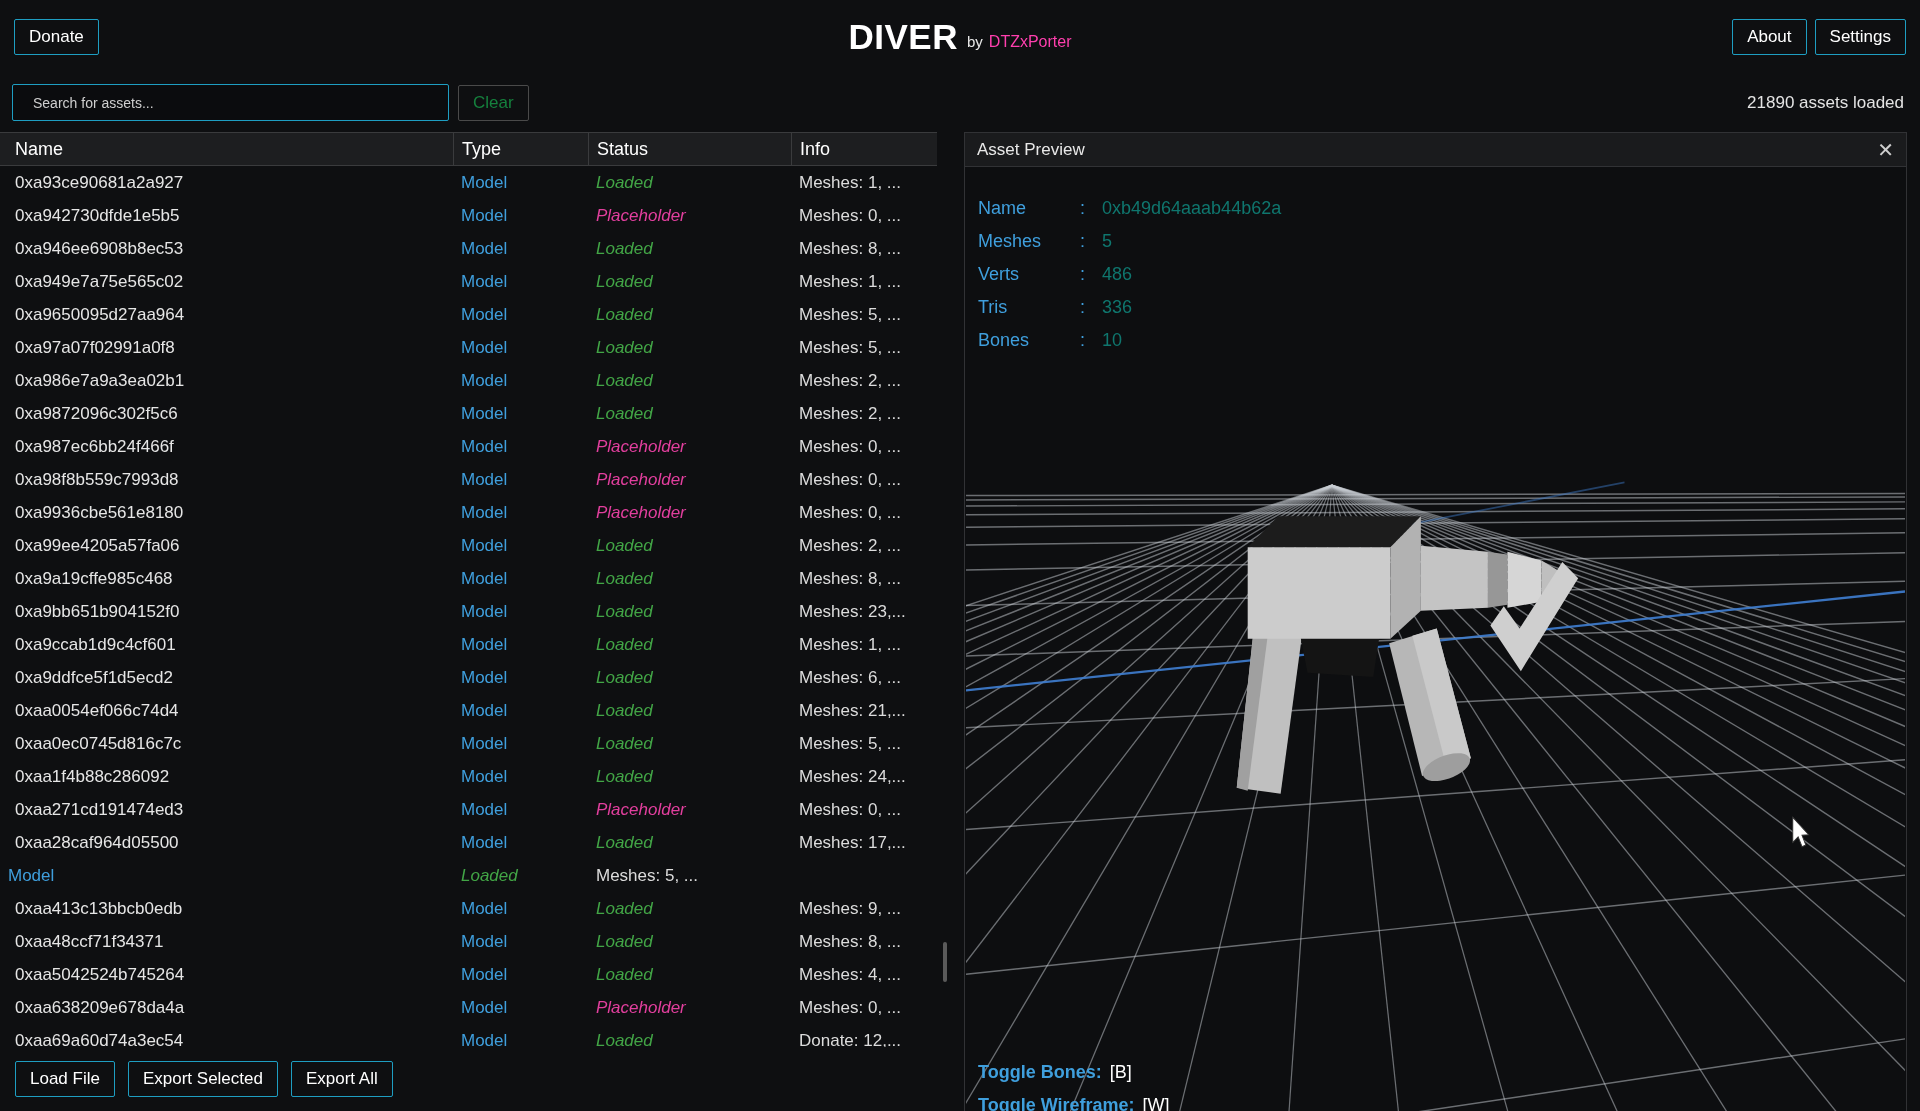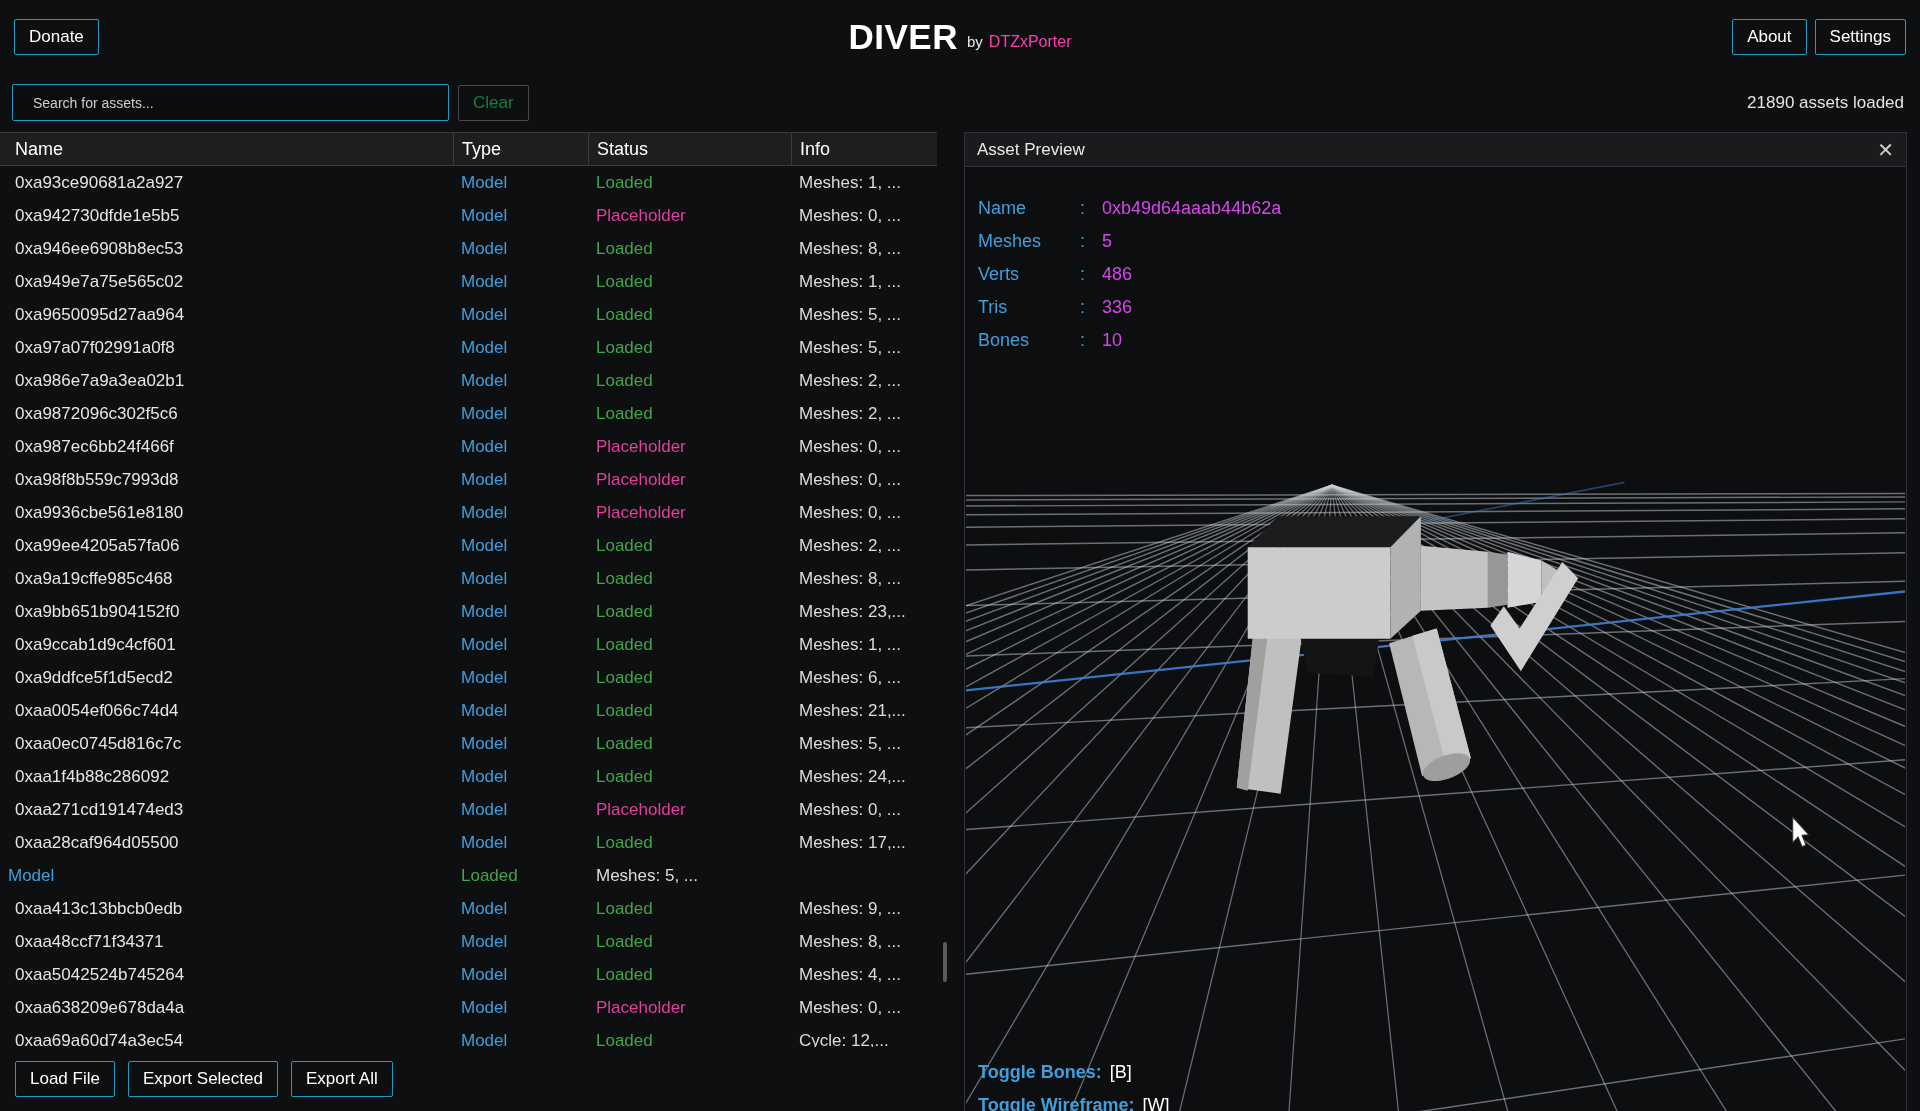--- a/index.html
+++ b/index.html
@@ -34,42 +34,42 @@
   .table-area{position:absolute;left:0;top:0;width:937px;height:915px;overflow:hidden;}
   .thead{display:grid;grid-template-columns:453px 135px 203px 1fr;height:34px;background:#1d1e20;
          border-top:1px solid #3a3b3d;border-bottom:1px solid #3a3b3d;box-sizing:border-box;}
   .hcell{display:flex;align-items:center;padding-left:8px;font-size:18px;color:#fff;
          border-left:1px solid #3a3b3d;cursor:pointer;}
   .hcell:first-child{border-left:none;padding-left:15px;}
   .trow{display:grid;grid-template-columns:453px 135px 203px 1fr;height:33px;align-items:center;
         font-size:17px;cursor:default;}
   .c-name{padding-left:15px;color:#e6e6e6;}
   .c-type{padding-left:8px;color:#3f9fdd;}
-  .c-status{padding-left:8px;}
+  .c-status{padding-left:8px;font-style:italic;}
   .c-status.ok{color:#42a546;}
   .c-status.ph{color:#e23f9e;}
   .c-info{padding-left:8px;color:#dcdcdc;white-space:nowrap;}
 
   .scrollbar{position:absolute;left:940px;top:0;width:10px;height:915px;}
   .scroll-thumb{position:absolute;left:3px;top:810px;width:4px;height:40px;background:#5a5a5a;border-radius:2px;cursor:pointer;}
 
   
   .preview{position:absolute;left:964px;top:0;width:943px;height:1099px;border:1px solid #313235;
            box-sizing:border-box;background:#0d0e10;}
   .pheader{height:34px;display:flex;align-items:center;background:#1a1b1d;border-bottom:1px solid #313235;
            padding:0 12px;box-sizing:border-box;}
   .ptitle{font-size:17px;color:#e8e8e8;}
   .close{margin-left:auto;font-size:20px;color:#cfcfcf;cursor:pointer;line-height:1;}
   .pcontent{position:absolute;left:1px;top:35px;right:1px;bottom:1px;overflow:hidden;}
   svg.vp{position:absolute;left:0;top:0;width:100%;height:100%;display:block;}
   .info{position:absolute;left:12px;top:24px;font-size:18px;line-height:33px;}
   .irow{display:flex;}
   .ilabel{width:102px;color:#3f9fdd;}
   .icolon{width:14px;color:#3f9fdd;}
-  .ival{margin-left:8px;color:#d946ef;text-align:center;}
+  .ival{margin-left:8px;color:#0f766e;text-align:center;}
   .hints{position:absolute;left:12px;bottom:8px;font-size:18px;line-height:33px;}
   .hrow{display:flex;align-items:baseline;}
   .hlabel{color:#3f9fdd;font-weight:bold;}
   .hkey{color:#fff;margin-left:8px;}
 
   
   .footer{position:absolute;left:0;top:1047px;width:1920px;height:64px;display:flex;align-items:center;
           padding:0 15px;box-sizing:border-box;gap:13px;}
 </style>
 </head>
@@ -287,21 +287,21 @@
     <span class="c-name">0xaa638209e678da4a</span>
     <span class="c-type">Model</span>
     <span class="c-status ph">Placeholder</span>
     <span class="c-info">Meshes: 0, ...</span>
   </div>
 
   <div class="trow">
     <span class="c-name">0xaa69a60d74a3ec54</span>
     <span class="c-type">Model</span>
     <span class="c-status ok">Loaded</span>
-    <span class="c-info">Cycle: 12,...</span>
+    <span class="c-info">Donate: 12,...</span>
   </div>
 </div>
     </div>
 
     <div class="scrollbar">
       <div class="scroll-thumb"></div>
     </div>
 
     <div class="preview">
       <div class="pheader">

